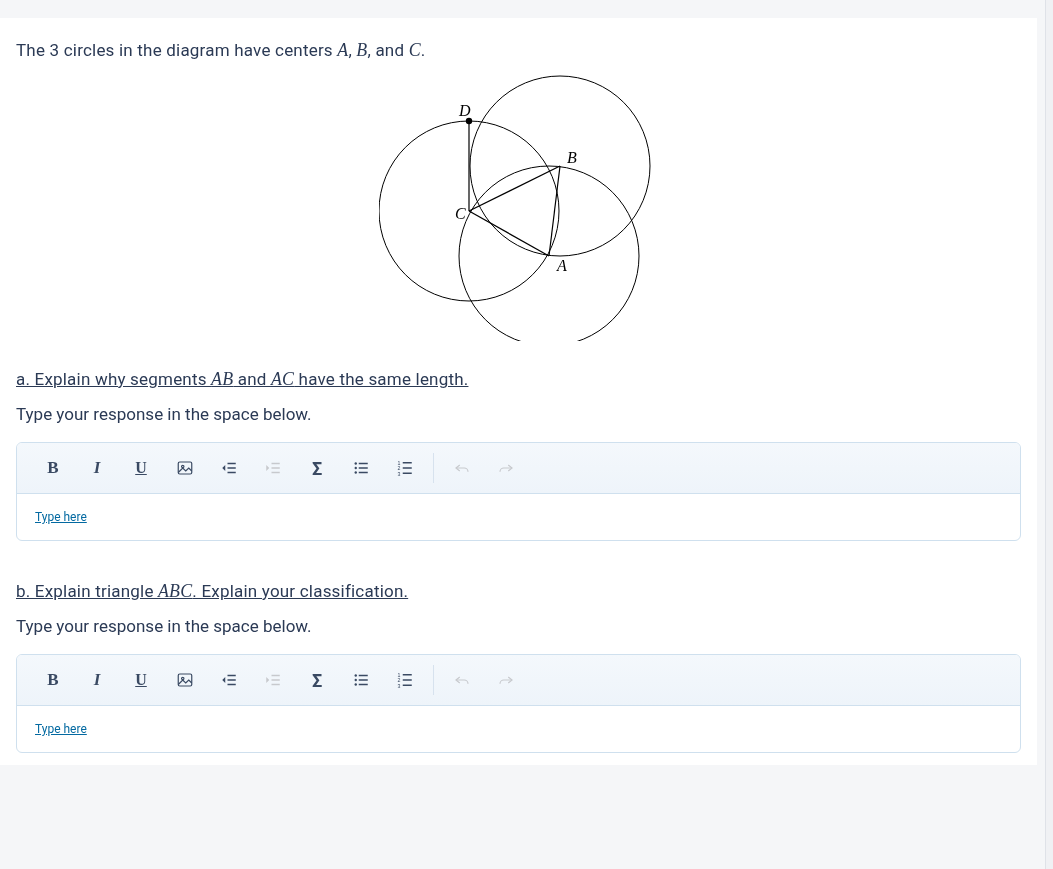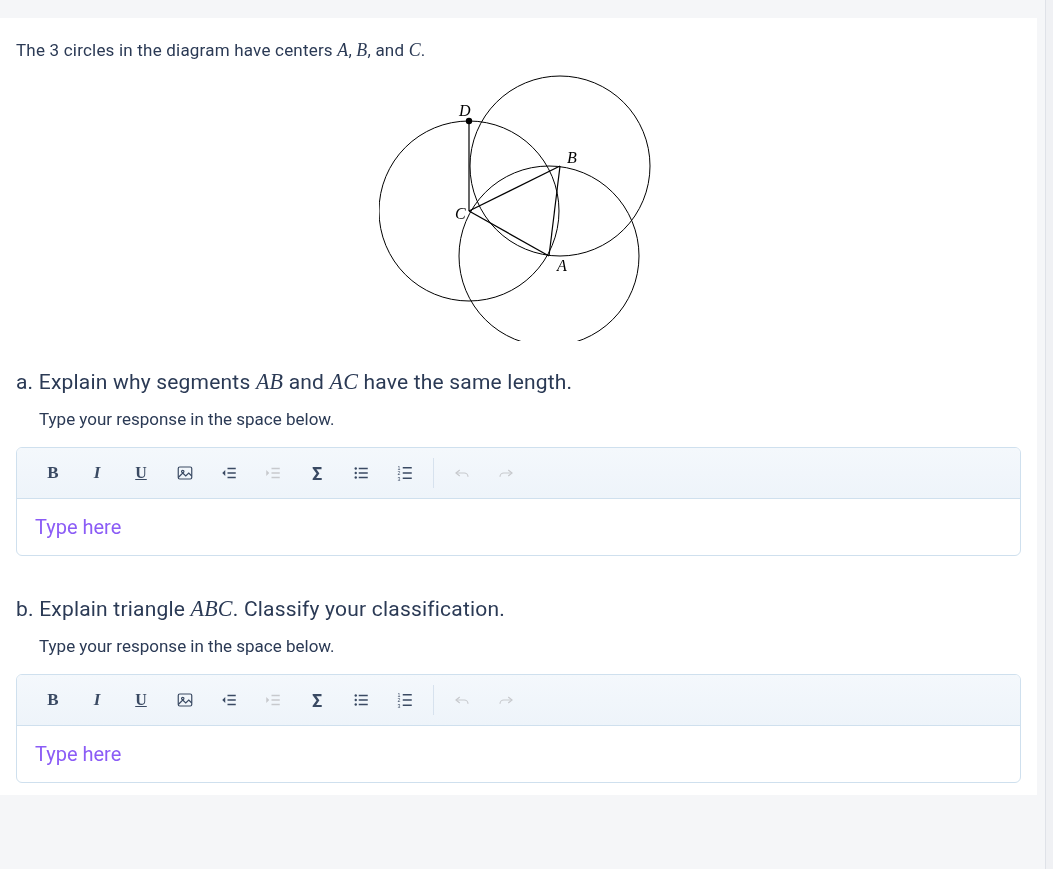--- a/index.html
+++ b/index.html
@@ -32,29 +32,29 @@
     margin: 10px 0 28px 0;
   }
   svg.diagram { display:block; }
   .diagram text {
     font-family: "Times New Roman", Georgia, serif;
     font-style: italic;
     font-size: 16px;
     fill: #000;
   }
   .q {
-    font-size: 21px;
+    font-size: 17px;
     letter-spacing: .2px;
     margin: 14px 0 14px 0;
+    text-decoration: underline;
   }
   .hint {
     font-size: 17px;
     margin-bottom: 18px;
     color: #2b3a55;
-    margin-left: 23px;
   }
   .editor-box {
     border: 1px solid #cfe0ee;
     border-radius: 6px;
     overflow: hidden;
     background: #fff;
   }
   .toolbar {
     display: flex;
     align-items: center;
@@ -81,22 +81,23 @@
     margin: 0 6px;
   }
   .b-bold { font-weight: 800; font-size: 17px; font-family: Georgia, serif; }
   .b-italic { font-style: italic; font-weight: 700; font-size: 17px; font-family: Georgia, serif; }
   .b-underline { font-weight: 700; font-size: 16px; text-decoration: underline; font-family: Georgia, serif; }
   svg.ico { width: 18px; height: 18px; stroke: currentColor; fill: none; stroke-width: 1.6; }
   svg.ico-fill { width: 18px; height: 18px; fill: currentColor; stroke: none; }
   .editor-body {
     padding: 16px 18px;
     min-height: 46px;
-    font-size: 20px;
-    color: #8b5cf6;
+    font-size: 12px;
+    color: #0369a1;
+    text-decoration: underline;
   }
   .spacer { height: 26px; }
   .right-rule {
     position: fixed;
     right: 0; top: 0; bottom: 0;
     width: 8px;
     background: #f0f1f4;
     border-left: 1px solid #dfe2e8;
   }
 </style>
@@ -209,21 +210,21 @@
         </span>
       </div>
       <div class="editor-body" contenteditable="true" style="">
         <span>Type here</span>
       </div>
     </div>
 
     <div class="spacer"></div>
 
     <div class="q">
-      <span>b. Explain triangle </span><span class="mi">ABC</span><span>. Classify your classification.</span>
+      <span>b. Explain triangle </span><span class="mi">ABC</span><span>. Explain your classification.</span>
     </div>
     <div class="hint">Type your response in the space below.</div>
 
     <div class="editor-box">
       <div class="toolbar">
         <span class="tb-btn">
             <span class="b-bold">B</span>
           </span>
         <span class="tb-btn">
             <span class="b-italic">I</span>

